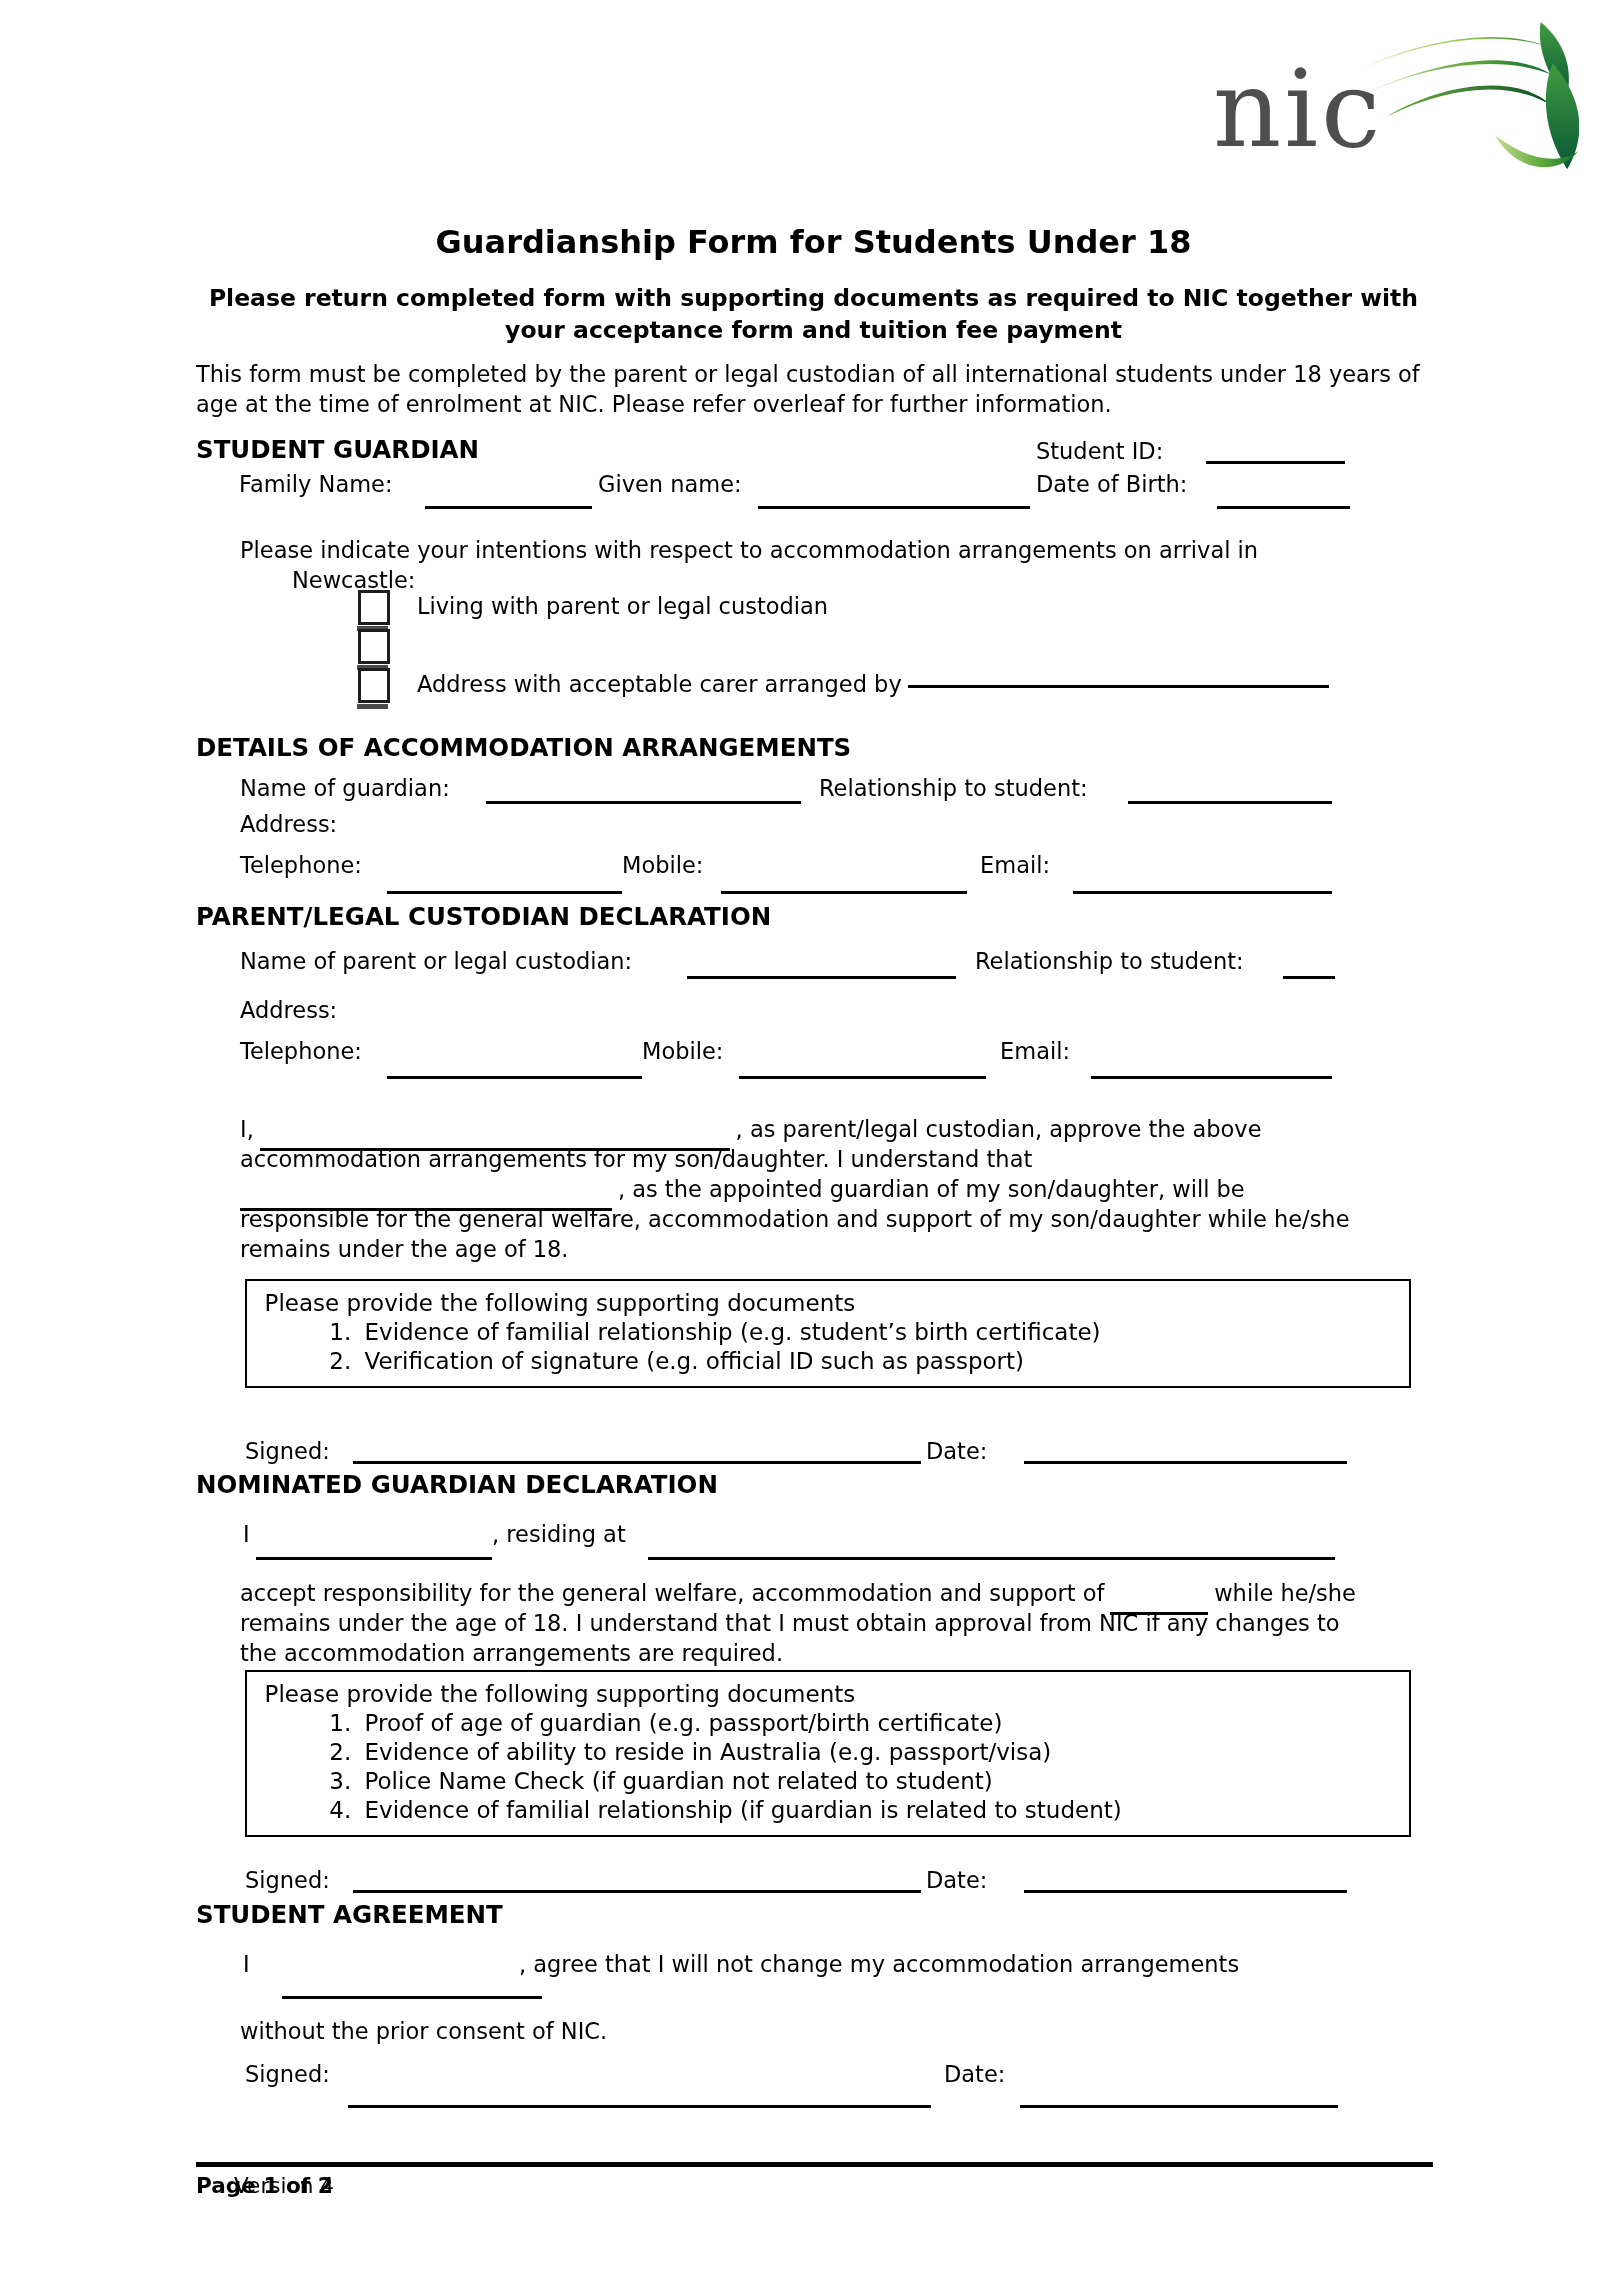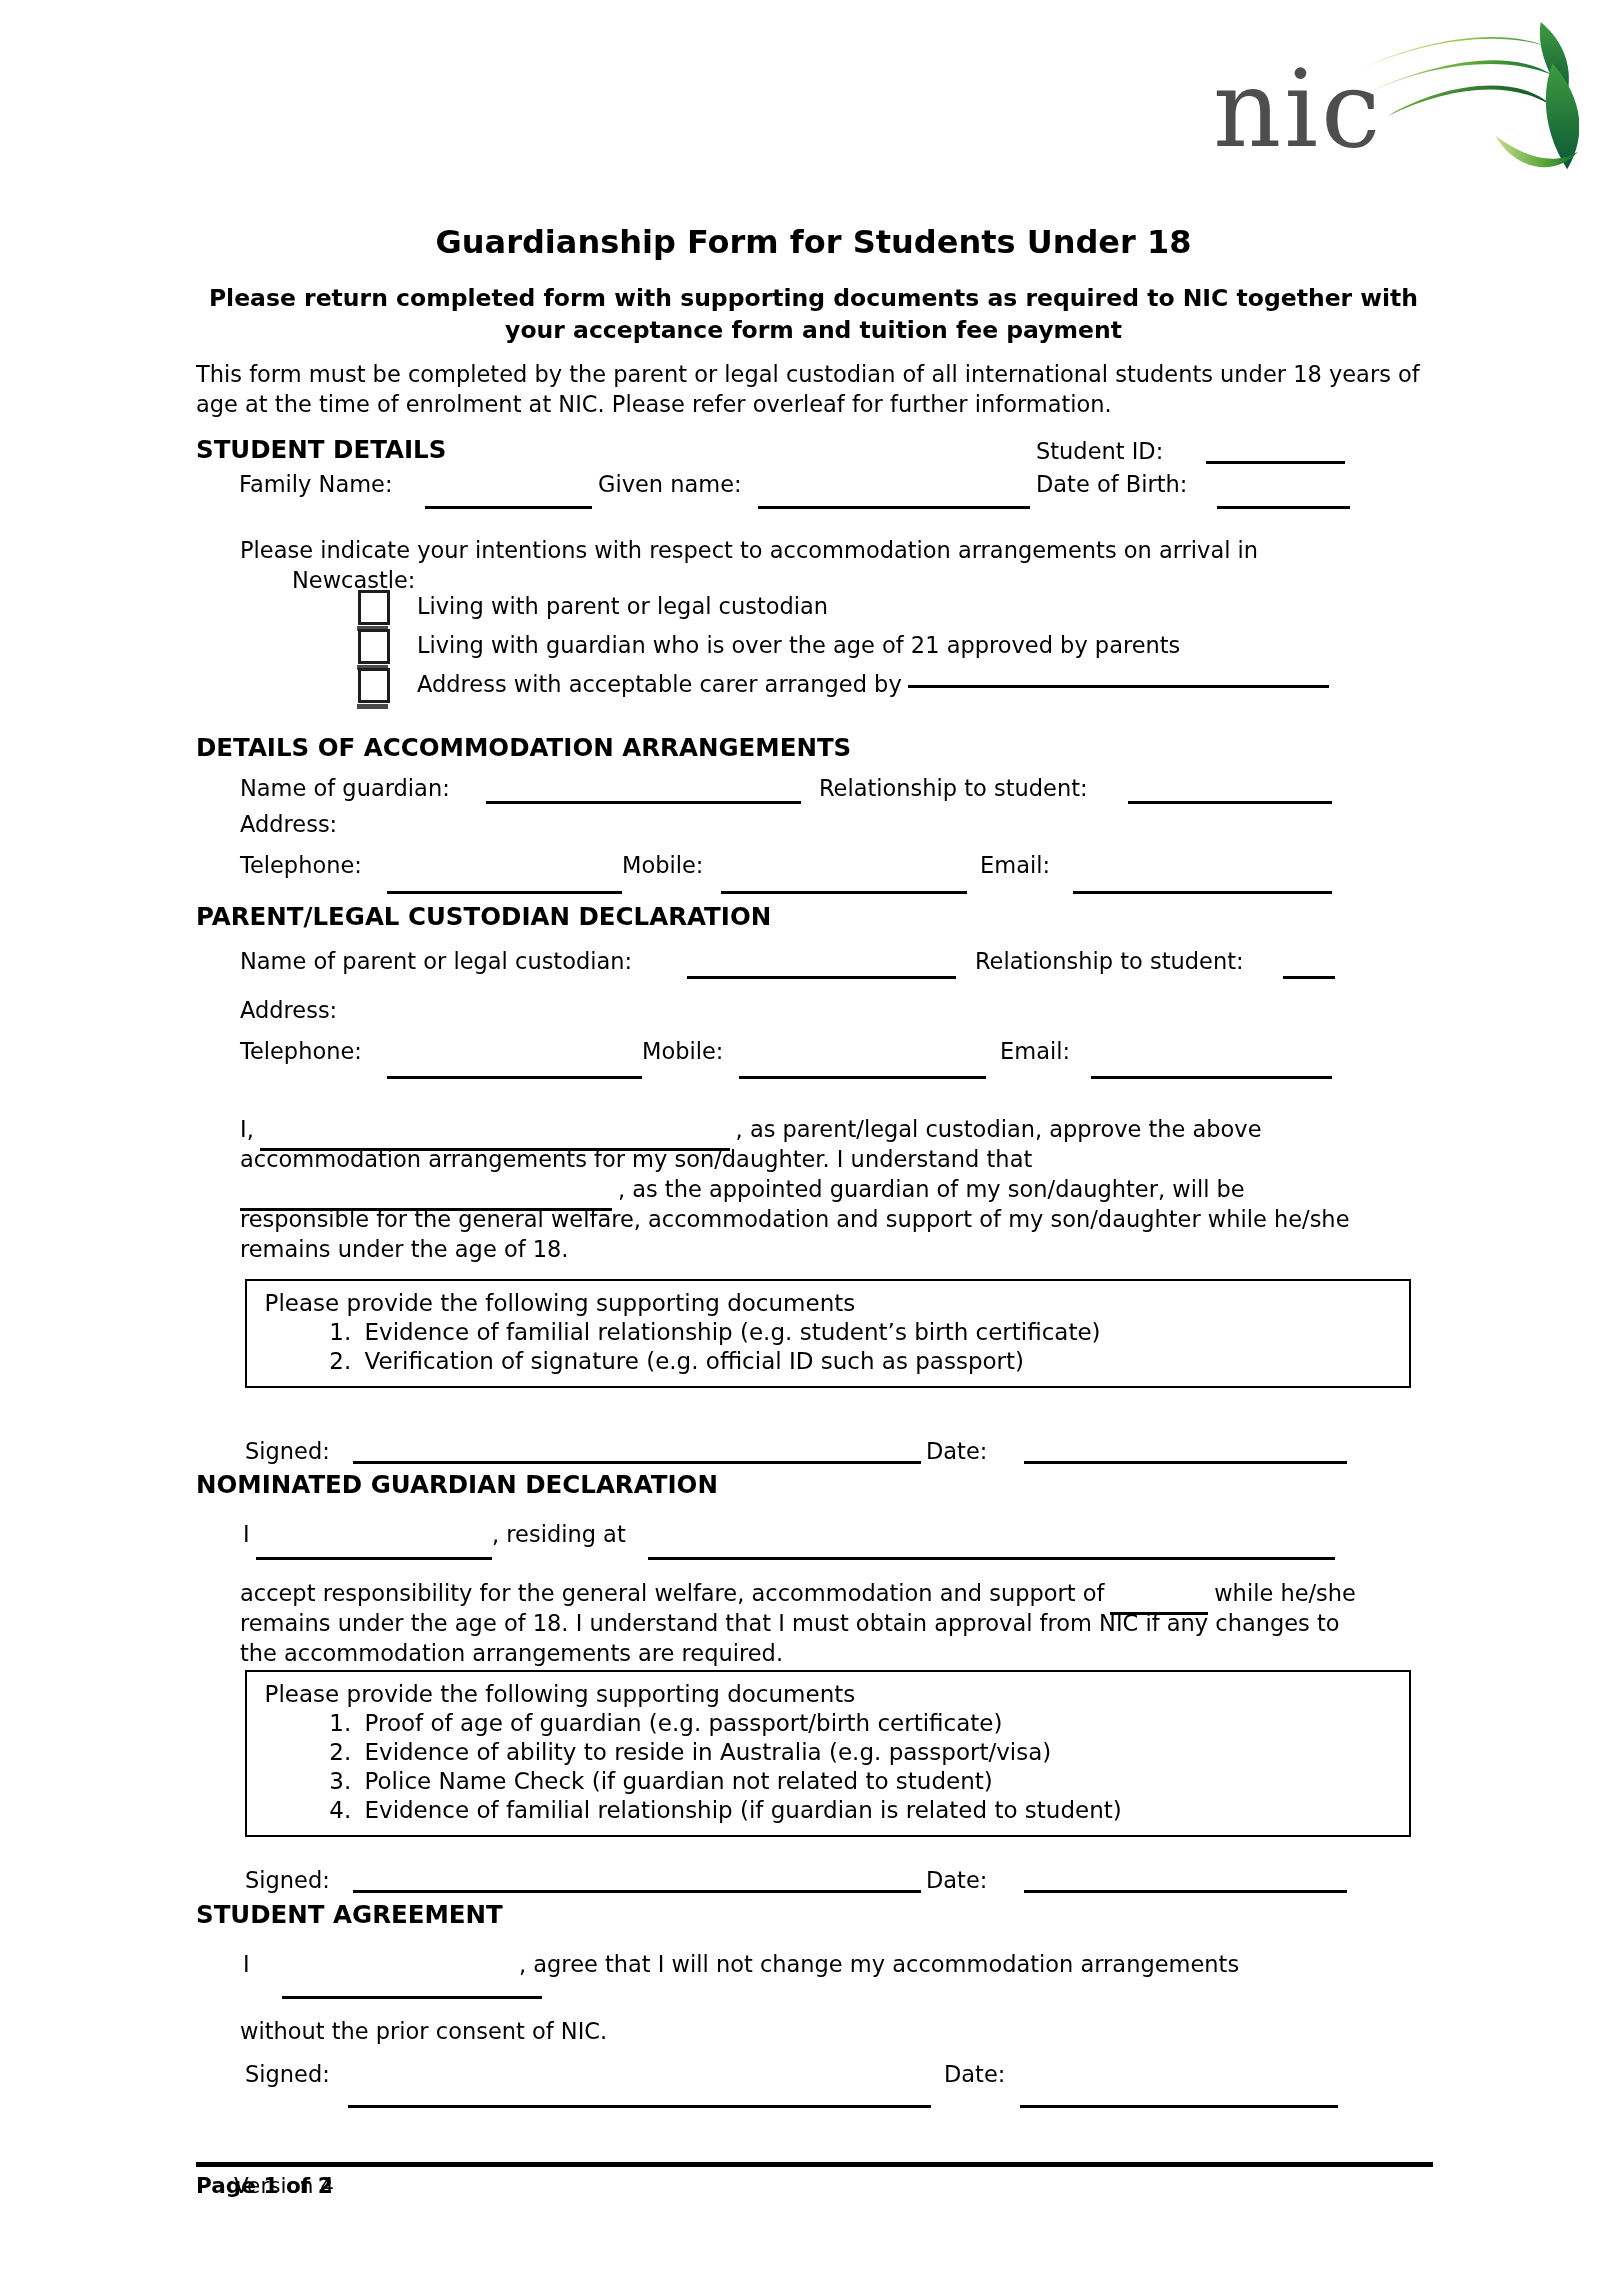--- a/index.html
+++ b/index.html
@@ -63,21 +63,21 @@
     </svg>
   </div>
 
   <div class="content">
 
     <div class="abs title" style="top:223px;left:0;">Guardianship Form for Students Under 18</div>
     <div class="abs subtitle" style="top:282px;left:0;">Please return completed form with supporting documents as required to NIC together with your acceptance form and tuition fee payment</div>
     <div class="abs para" style="top:359px;left:0;width:1235px;">This form must be completed by the parent or legal custodian of all international students under 18 years of age at the time of enrolment at NIC. Please refer overleaf for further information.</div>
 
     <div class="abs" style="top:435px;left:0;width:1235px;height:33px;">
-      <span class="abs heading" style="left:0;top:0;">STUDENT DETAILS</span>
+      <span class="abs heading" style="left:0;top:0;">STUDENT GUARDIAN</span>
       <span class="abs lbl" style="left:840px;top:2px;">Student ID:</span>
       <span class="uline" style="left:1010px;top:25.5px;width:139px;"></span>
     </div>
 
     <div class="abs" style="top:470px;left:0;width:1235px;height:29px;">
       <span class="abs lbl" style="left:43px;">Family Name:</span>
       <span class="abs lbl" style="left:402px;">Given name:</span>
       <span class="abs lbl" style="left:840px;">Date of Birth:</span>
     </div>
     <div class="abs" style="top:506px;left:0;width:1235px;height:9.8px;">
@@ -87,21 +87,20 @@
     </div>
 
     <div class="abs para" style="top:535px;left:96px;width:1019px;text-indent:-52px;">Please indicate your intentions with respect to accommodation arrangements on arrival in Newcastle:</div>
 
     <div class="abs" style="top:590px;left:162px;width:1073px;height:39px;">
       <span class="cb"></span>
       <span class="abs lbl" style="left:59px;top:2px;">Living with parent or legal custodian</span>
     </div>
     <div class="abs" style="top:629px;left:162px;width:1073px;height:39px;">
       <span class="cb"></span>
-      <span class="abs lbl" style="left:59px;top:2px;">Living with guardian who is over the age of 21 approved by parents</span>
     </div>
     <div class="abs" style="top:668px;left:162px;width:1073px;height:43px;">
       <span class="cb"></span>
       <span class="abs lbl" style="left:59px;top:2px;"><span>Address with acceptable carer arranged by</span><span class="blank-inline" style="width:421px;top:-3.9px;"></span></span>
     </div>
 
     <div class="abs heading" style="top:733px;left:0;">DETAILS OF ACCOMMODATION ARRANGEMENTS</div>
 
     <div class="abs" style="top:774px;left:0;width:1235px;height:43px;">
       <span class="abs lbl" style="left:44px;">Name of guardian:</span>

